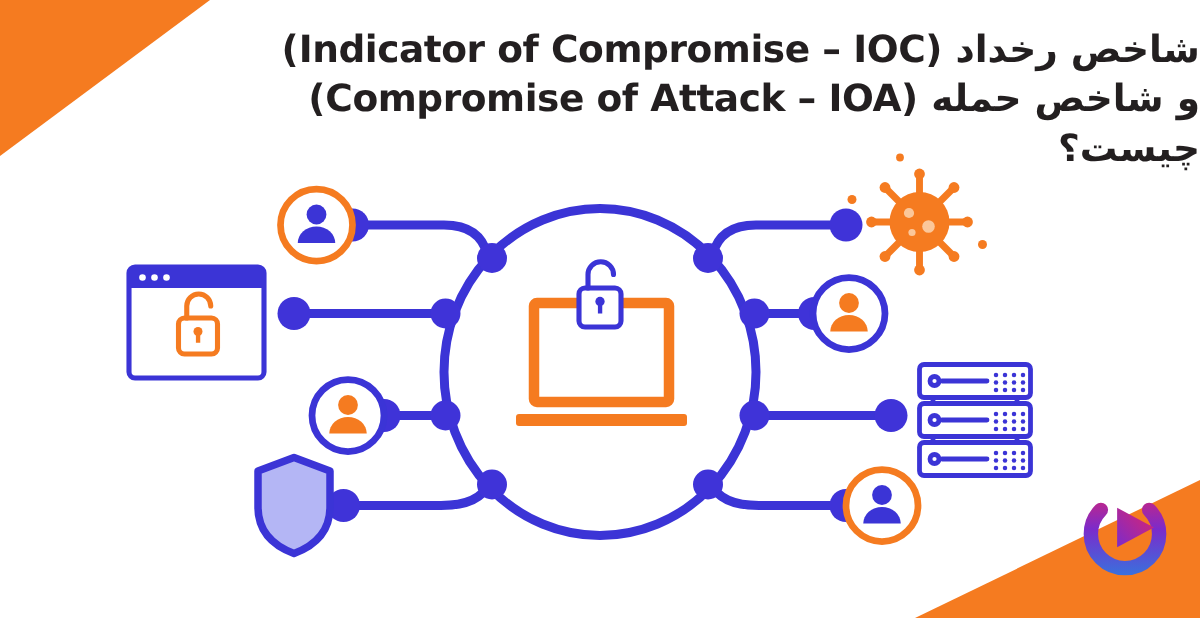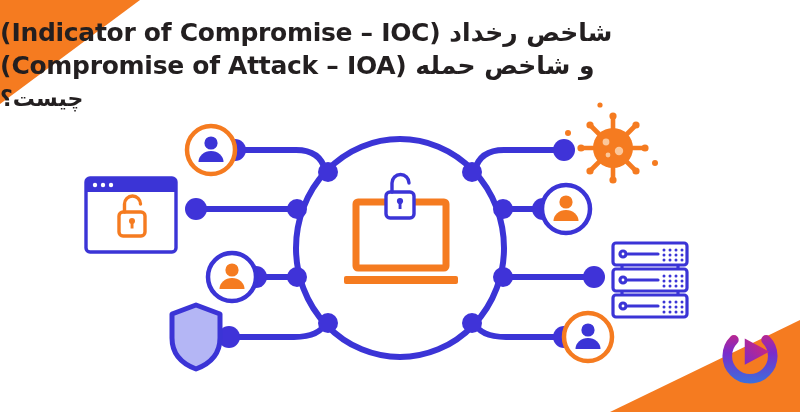--- a/index.html
+++ b/index.html
@@ -21,38 +21,38 @@
   .corner-wedge{position:absolute;}
   #wedge-tl{
     top:0;left:0;width:140px;height:104px;
   }
   #wedge-br{
     bottom:0;right:0;width:190px;height:92px;
   }
   
   #headline{
     position:absolute;
-    top:16px;left:0;right:0;
-    text-align:left;
+    top:16px;left:12px;right:0;
+    text-align:right;
     z-index:5;
     pointer-events:none;
   }
   #headline .hl-line{
     display:block;
     color:#231f20;
     font-weight:bold;
     font-size:25px;
     line-height:33px;
     letter-spacing:-0.3px;
     white-space:nowrap;
     direction:rtl;
     unicode-bidi:plaintext;
   }
   #headline .hl-line.hl-3{
-    font-size:22px;
+    font-size:25px;
   }
   
   #diagram{
     position:absolute;
     top:0;left:0;
     width:800px;height:412px;
   }
   
   #brand-logo{
     position:absolute;

